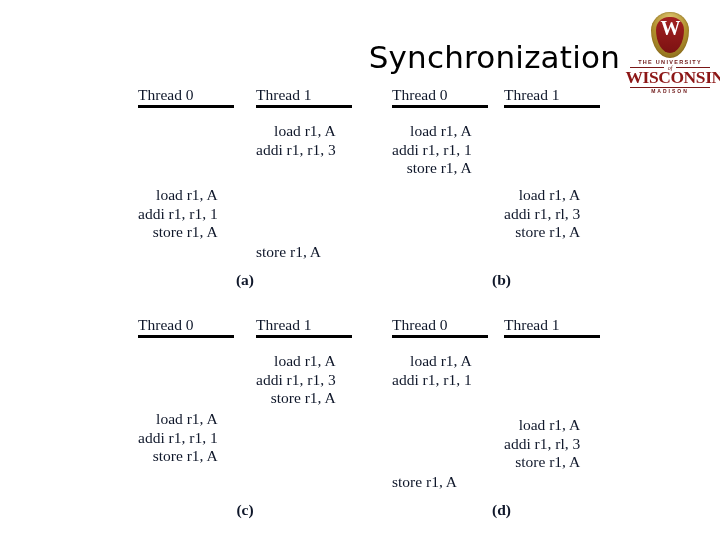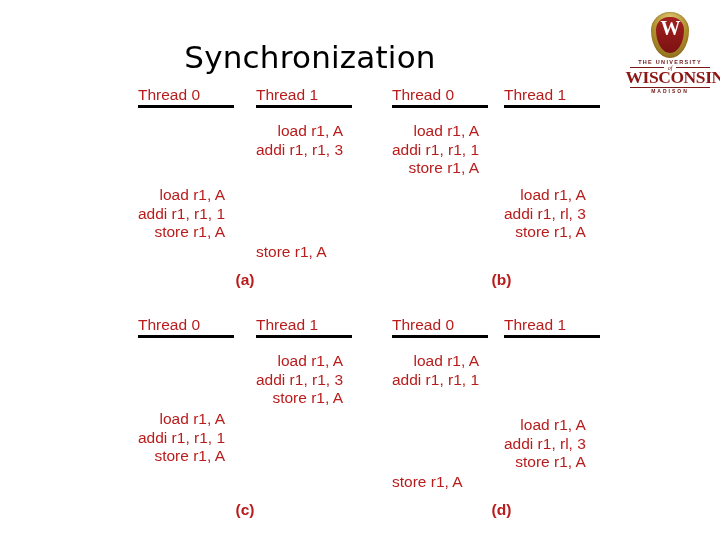--- a/index.html
+++ b/index.html
@@ -15,21 +15,21 @@
     overflow: hidden;
     position: relative;
   }
 
   
   .slide-title {
     position: absolute;
     left: 0;
     top: 40px;
     width: 620px;
-    text-align: center;
+    text-align: right;
     font-family: "DejaVu Sans", sans-serif;
     font-size: 31px;
     font-weight: 400;
     letter-spacing: 0.2px;
     color: #000000;
     line-height: 1.1;
   }
 
   
   .uw-logo {
@@ -132,24 +132,24 @@
   
   .figure {
     position: absolute;
     left: 0;
     top: 0;
     width: 720px;
     height: 540px;
   }
   .panel {
     position: absolute;
-    font-family: Liberation Sans, sans-serif;
+    font-family: Liberation Serif, serif;
     font-size: 15.5px;
     line-height: 18px;
-    color: #b91c1c;
+    color: #0f172a;
   }
   .panel-a { left: 138px; top: 86px;  width: 250px; height: 215px; }
   .panel-b { left: 392px; top: 86px;  width: 235px; height: 215px; }
   .panel-c { left: 138px; top: 316px; width: 250px; height: 215px; }
   .panel-d { left: 392px; top: 316px; width: 235px; height: 215px; }
 
   .thread-head {
     position: absolute;
     top: 0;
     font-size: 15.5px;

